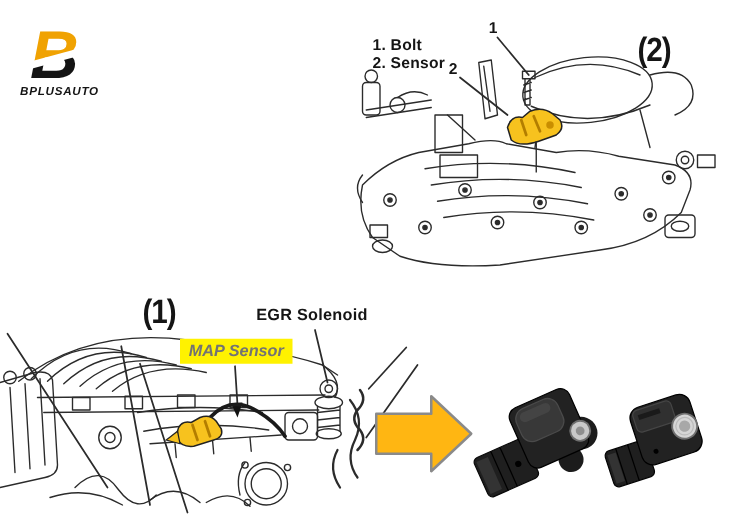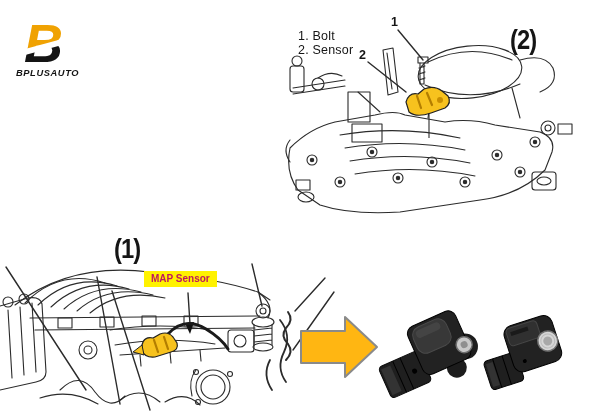--- a/index.html
+++ b/index.html
@@ -4,26 +4,26 @@
 <style>
   html,body{margin:0;padding:0;}
   .canvas{
     position:relative;width:600px;height:415px;background:#ffffff;
     overflow:hidden;font-family:"Liberation Sans",sans-serif;color:#151515;
   }
   .abs{position:absolute;}
   svg{display:block;}
   .artlayer{position:absolute;left:0;top:0;z-index:1;}
   .label{position:absolute;z-index:3;}
-  .legend-line{left:298px;font-size:12.5px;font-weight:400;letter-spacing:.2px;}
+  .legend-line{left:298px;font-size:12.5px;font-weight:700;letter-spacing:.2px;}
   .callout{font-size:12.5px;font-weight:700;}
   .fig-tag{font-size:27px;font-weight:600;letter-spacing:-1px;transform:scaleX(.88);transform-origin:left top;}
   .egr-label{left:205px;top:244px;font-size:13px;font-weight:700;letter-spacing:.2px;}
-  .map-label{left:144px;top:271px;font-size:10px;font-weight:700;color:#be185d;
-    background:#FFF200;padding:2px 7px 3px 7px;}
+  .map-label{left:144px;top:271px;font-size:13px;font-weight:700;color:#737373;
+    background:#FFF200;padding:2px 7px 3px 7px;font-style:italic;}
   .tps-label{left:328px;top:245px;width:66px;font-size:12.5px;font-weight:700;line-height:1.18;}
   .art{stroke:#2B2B2B;fill:none;stroke-width:1.1;stroke-linecap:round;stroke-linejoin:round;}
   .art .thick{stroke-width:3;stroke:#1a1a1a;}
   .art .leader{stroke-width:1.4;}
   .accent{stroke:#B37E00;stroke-width:2.2;fill:none;stroke-linecap:round;}
   .arrow-shape{stroke:#8a8a8a;stroke-width:2;stroke-linejoin:round;}
   .logo-brand{font-size:9.3px;font-weight:700;font-style:italic;letter-spacing:.6px;fill:#141414;}
   .logo-b{font-size:54px;font-weight:700;font-style:italic;}
 </style>
 </head>
@@ -223,15 +223,16 @@
     <text class="logo-brand" x="2" y="64">BPLUSAUTO</text>
   </svg>
 
   <div class="label legend-line" style="top:29px;">1. Bolt</div>
   <div class="label legend-line" style="top:43px;">2. Sensor</div>
   <div class="label callout" style="left:391px;top:15px;">1</div>
   <div class="label callout" style="left:359px;top:48px;">2</div>
   <div class="label fig-tag" style="left:510px;top:25px;">(2)</div>
 
   <div class="label fig-tag" style="left:114px;top:234px;">(1)</div>
+  <div class="label egr-label">EGR Solenoid</div>
   <div class="label map-label">MAP Sensor</div>
 
 </div>
 
 </body></html>

